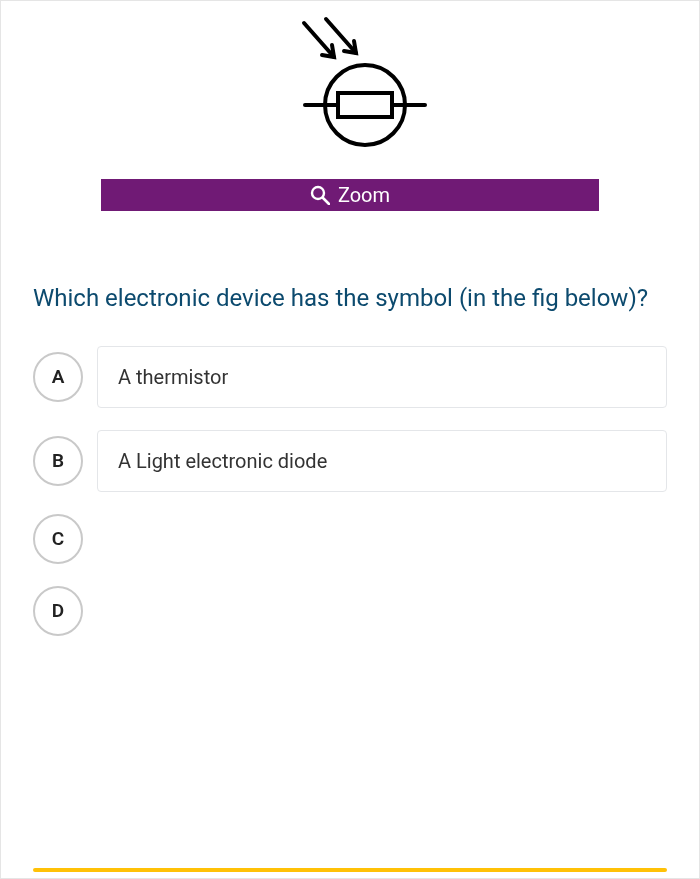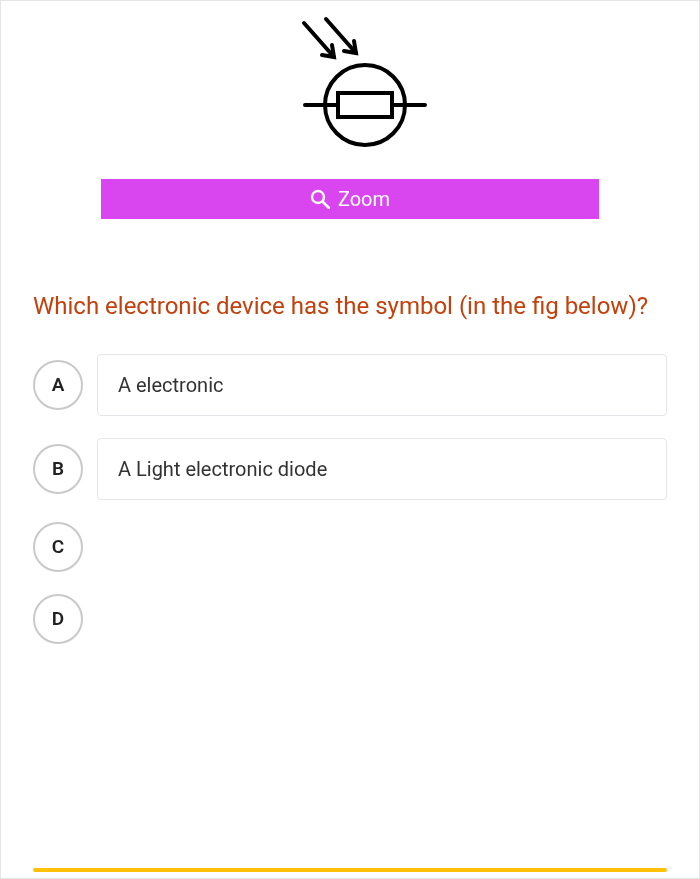--- a/index.html
+++ b/index.html
@@ -15,35 +15,35 @@
     .figure {
       display: flex;
       justify-content: center;
       padding-top: 14px;
       padding-bottom: 14px;
     }
     .zoom-bar {
       display: flex;
       align-items: center;
       justify-content: center;
-      background: #d946ef;
+      background: #701a75;
       color: #fff;
-      height: 40px;
+      height: 32px;
       margin: 0 100px;
       font-size: 20px;
       cursor: pointer;
       text-align: right;
     }
     .zoom-bar .glass {
       margin-right: 8px;
       display: inline-flex;
     }
     .question-text {
       font-size: 24px;
-      color: #c2410c;
+      color: #0c4a6e;
       padding: 70px 32px 0 32px;
       line-height: 1.45;
     }
     .options {
       padding: 30px 32px 0 32px;
     }
     .option-row {
       display: flex;
       align-items: center;
       margin-bottom: 22px;
@@ -117,21 +117,21 @@
   </span>
   <span>Zoom</span>
 </div>
 
 <div class="question-text">Which electronic device has the symbol (in the fig below)?</div>
 
 <div class="options">
 
   <div class="option-row">
     <div class="badge">A</div>
-    <div class="option-box">A electronic</div>
+    <div class="option-box">A thermistor</div>
   </div>
 
   <div class="option-row">
     <div class="badge">B</div>
     <div class="option-box">A Light electronic diode</div>
   </div>
 
   <div class="option-row">
     <div class="badge">C</div>
   </div>

